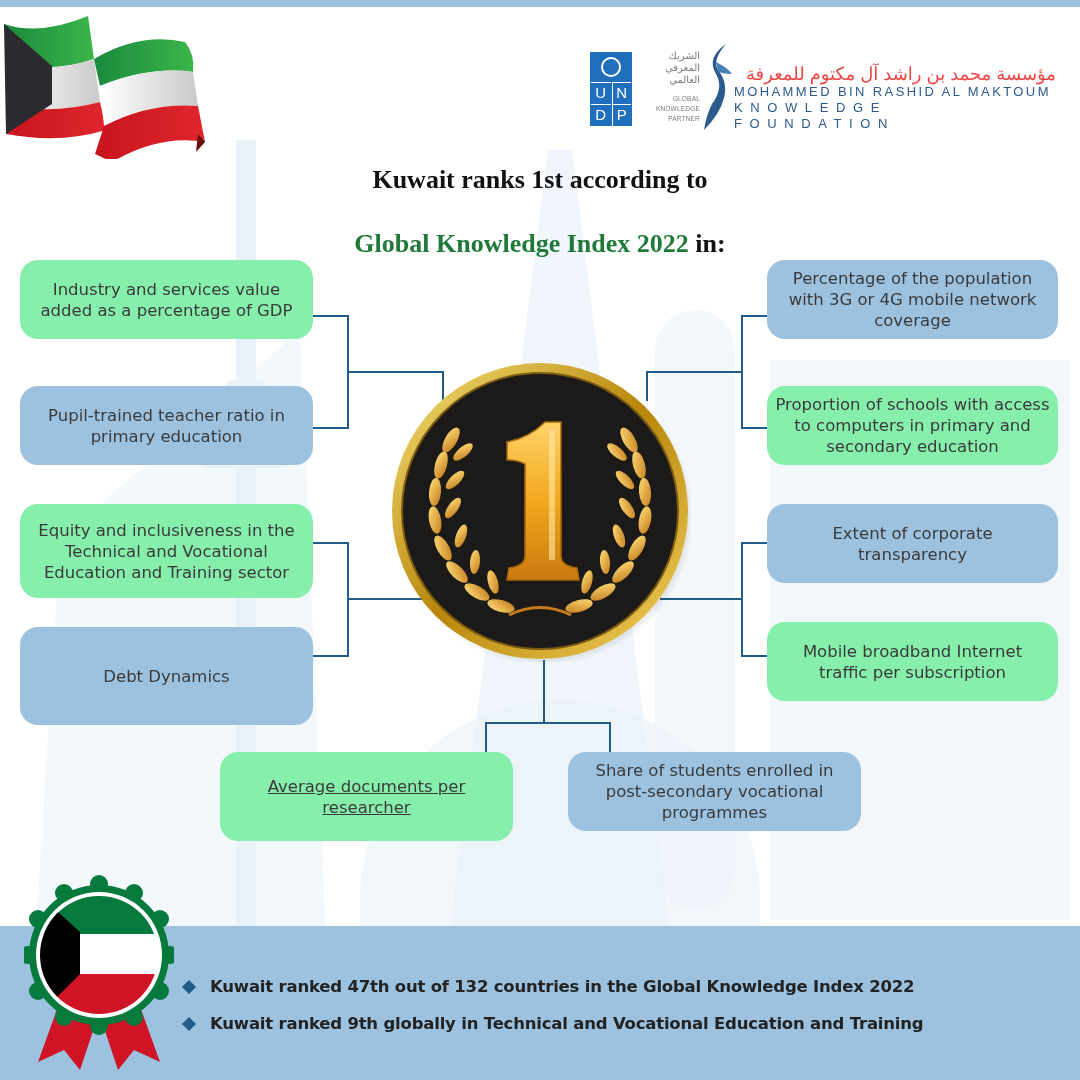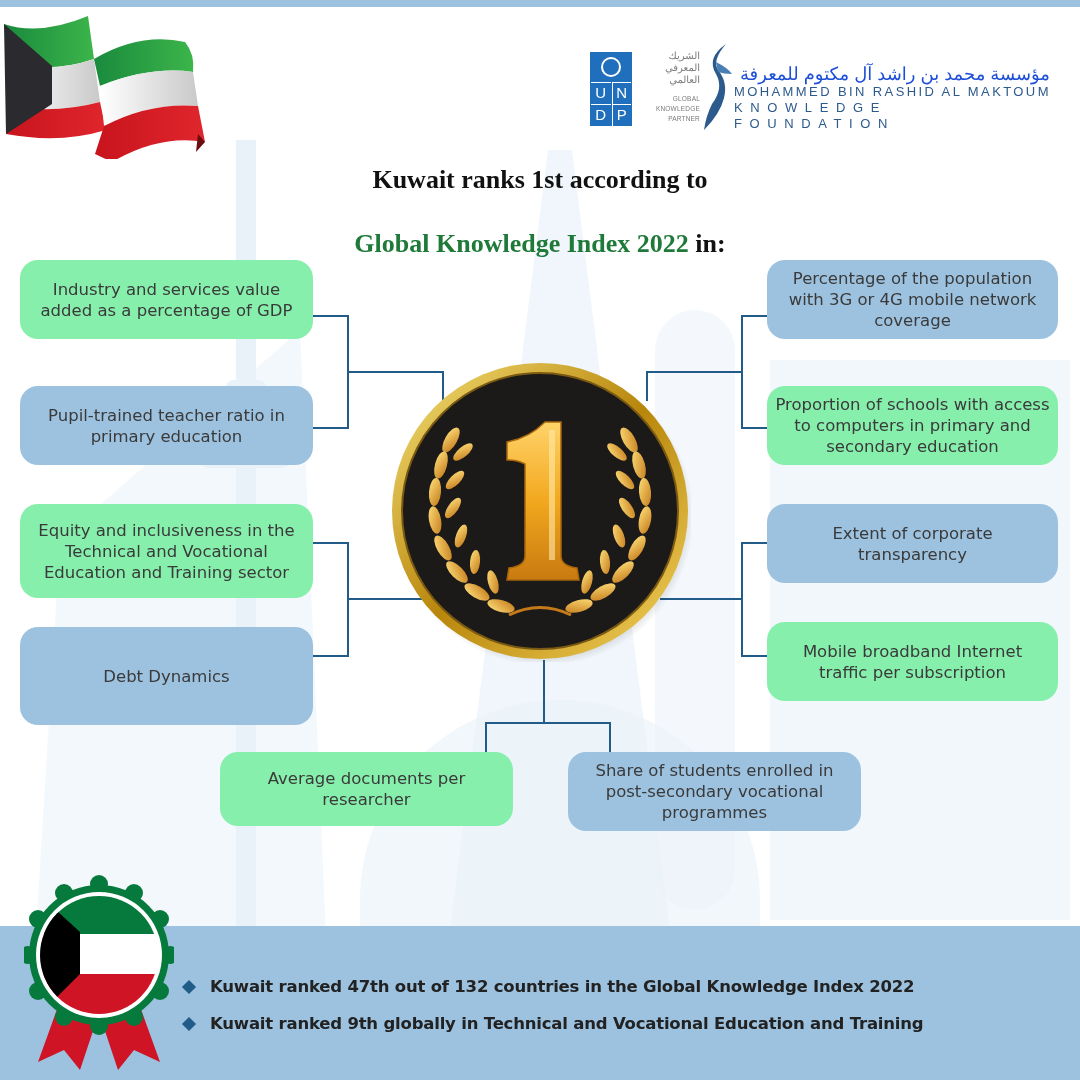--- a/index.html
+++ b/index.html
@@ -26,21 +26,21 @@
   .undp-globe { display: flex; align-items: center; justify-content: center; }
   .undp-globe span { width: 20px; height: 20px; border-radius: 50%; border: 2px solid #fff; display: block; }
   .undp-row { display: grid; grid-template-columns: 1fr 1fr; gap: 1px; padding: 0 1px; }
   .undp-row span { font-family: "Liberation Sans", sans-serif; font-size: 15px; text-align: center; line-height: 20px; border-top: 1px solid #fff; }
   .undp-row span + span { border-left: 1px solid #fff; }
   .gkp { position: absolute; left: 54px; top: 6px; width: 60px; text-align: right; font-family: "Liberation Sans", sans-serif; color: #7a7a7a; }
   .gkp-ar { font-size: 10px; line-height: 12px; }
   .gkp-en { font-size: 6.5px; line-height: 10px; margin-top: 6px; letter-spacing: 0.2px; }
   .mbr-mark { position: absolute; left: 112px; top: 0; width: 34px; height: 86px; }
   .mbr-text { position: absolute; left: 148px; top: 20px; width: 322px; color: #2c5a8c; font-family: "Liberation Sans", sans-serif; }
-  .mbr-ar { font-size: 18px; text-align: center; direction: rtl; line-height: 20px; color: #1d4ed8; }
+  .mbr-ar { font-size: 18px; text-align: right; direction: rtl; line-height: 20px; color: #ef4444; }
   .mbr-en1 { font-size: 13px; letter-spacing: 2.4px; line-height: 16px; }
   .mbr-en2 { font-size: 13px; letter-spacing: 7.6px; line-height: 16px; }
 
   .headline { position: absolute; left: 0; top: 160px; width: 1080px; text-align: center; font-family: Liberation Serif, serif; font-weight: bold; }
   .headline .l1 { font-size: 26px; color: #111; line-height: 40px; }
   .headline .l2 { font-size: 26px; line-height: 40px; margin-top: 24px; }
   .headline .green { color: #1f7a3a; }
   .headline .black { color: #111; }
 
   .box {
@@ -194,21 +194,21 @@
 <div class="box beige" style="left:767px;top:386px;width:291px;height:79px;padding:0 2px;">
   <span>Proportion of schools with access to computers in primary and secondary education</span>
 </div>
 <div class="box blue" style="left:767px;top:504px;width:291px;height:79px;">
   <span>Extent of corporate transparency</span>
 </div>
 <div class="box beige" style="left:767px;top:622px;width:291px;height:79px;">
   <span>Mobile broadband Internet traffic per subscription</span>
 </div>
 
-<div class="box beige" style="left:220px;top:752px;width:293px;height:74px;padding:0 38px;">
+<div class="box beige" style="left:220px;top:752px;width:293px;height:89px;padding:0 38px;text-decoration:underline;">
   <span>Average documents per researcher</span>
 </div>
 <div class="box blue" style="left:568px;top:752px;width:293px;height:79px;">
   <span>Share of students enrolled in post-secondary vocational programmes</span>
 </div>
 
 <svg class="medal" viewBox="0 0 302 302">
   <defs>
     <radialGradient id="shadow" cx="0.5" cy="0.5" r="0.5">
       <stop offset="0.85" stop-color="#000" stop-opacity="0.25"></stop>

